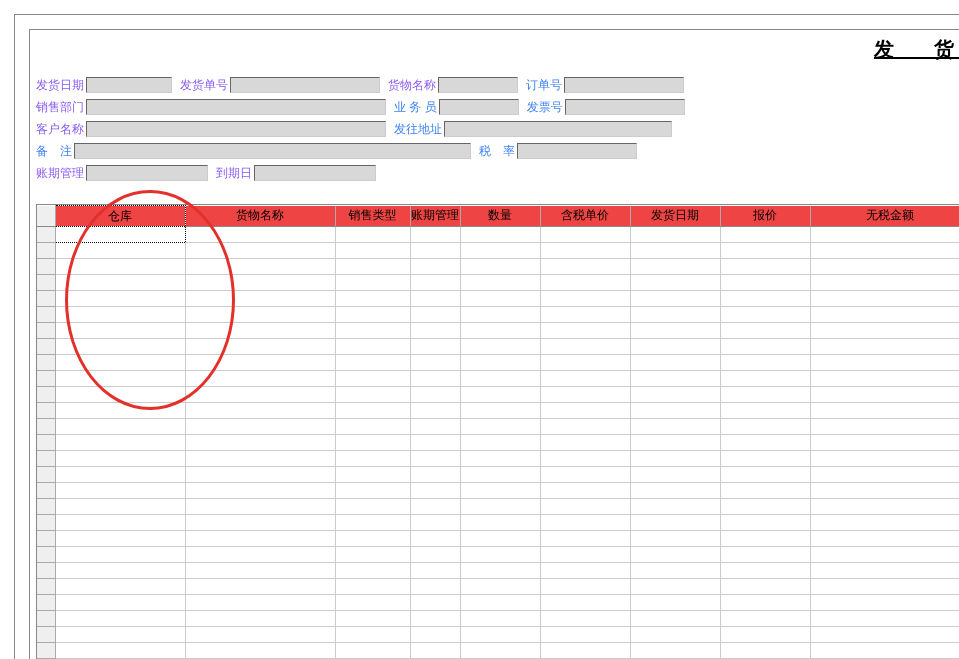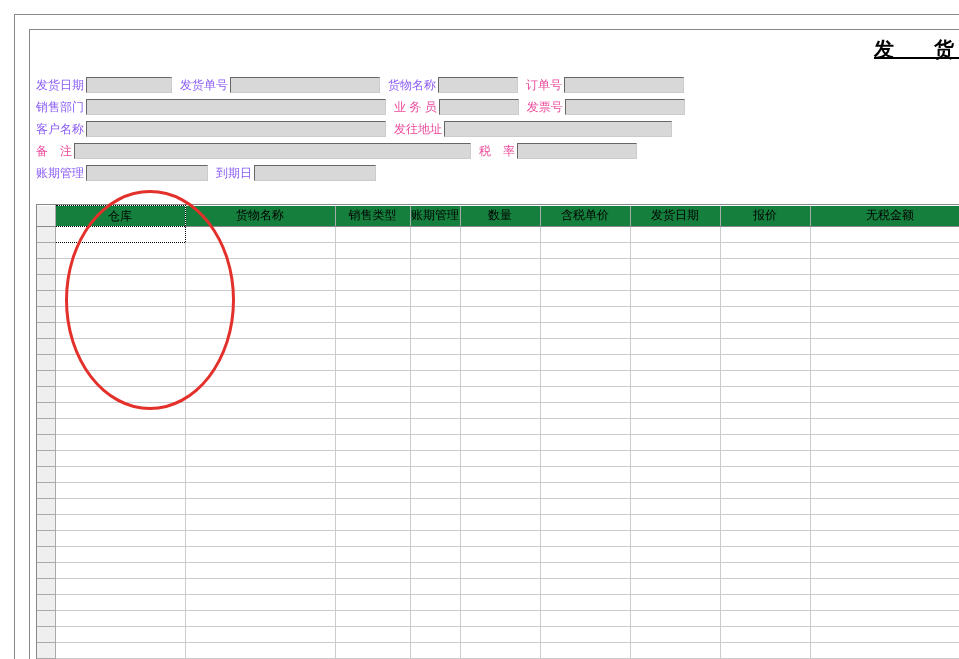--- a/index.html
+++ b/index.html
@@ -44,21 +44,21 @@
 }
 .form-area {
   padding: 4px 6px 2px 6px;
 }
 .form-row {
   display: flex;
   align-items: center;
   height: 22px;
 }
 .lbl {
-  color: #ec4899;
+  color: #3b82f6;
   white-space: nowrap;
   padding-right: 2px;
 }
 .lbl.blue { color: #8b5cf6; }
 .fld {
   background: #d8d8d8;
   border: 1px solid #888;
   border-top-color: #666;
   border-left-color: #666;
   border-bottom-color: #ccc;
@@ -77,21 +77,21 @@
   overflow: hidden;
   border-top: 1px solid #888;
   border-left: 1px solid #888;
 }
 table.data {
   border-collapse: collapse;
   width: 100%;
   table-layout: fixed;
 }
 table.data th {
-  background: #15803d;
+  background: #ef4444;
   border-right: 1px solid #aaa;
   border-bottom: 1px solid #888;
   font-weight: normal;
   font-size: 12px;
   height: 21px;
   text-align: center;
   white-space: nowrap;
   overflow: hidden;
 }
 table.data td {

